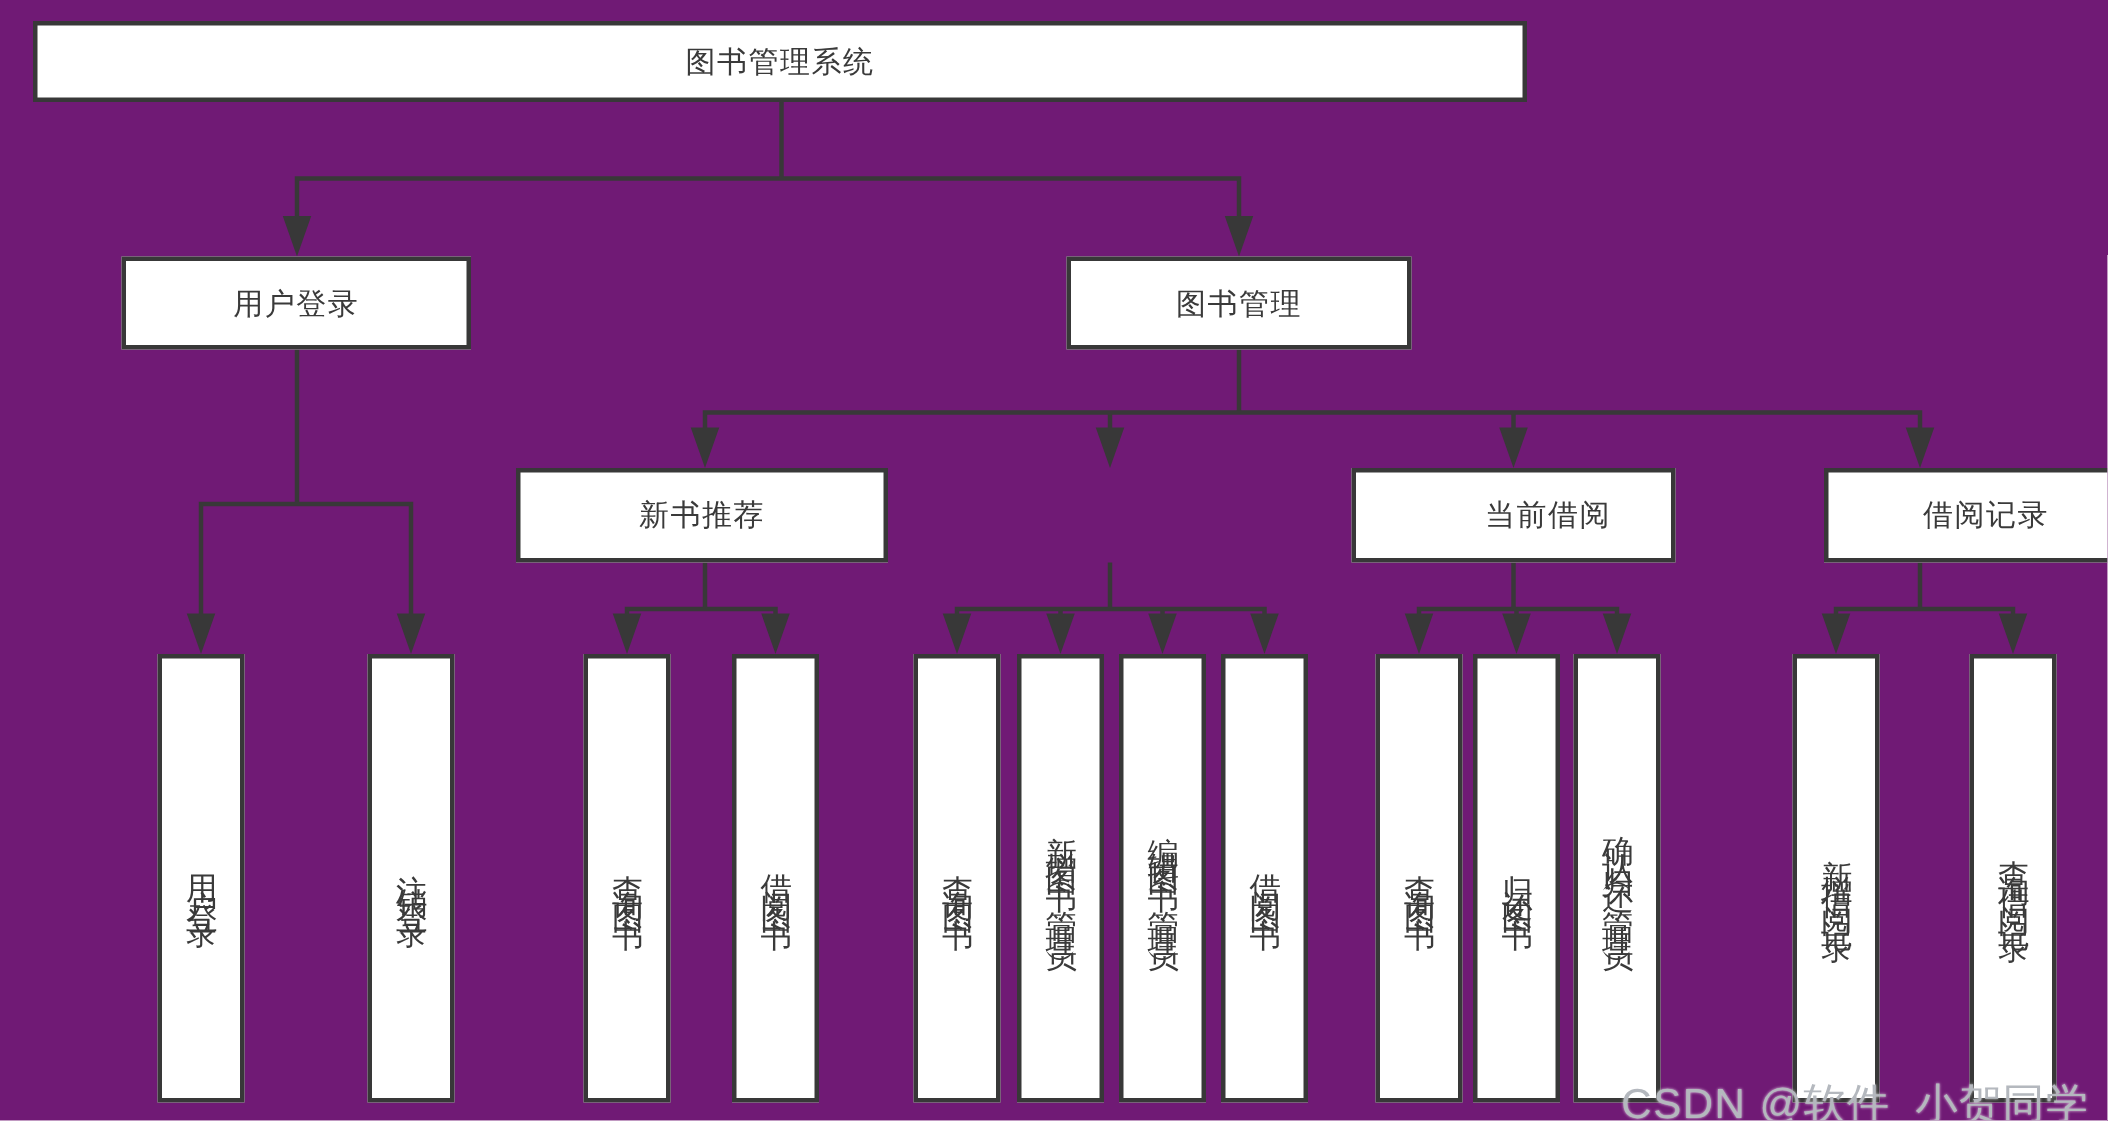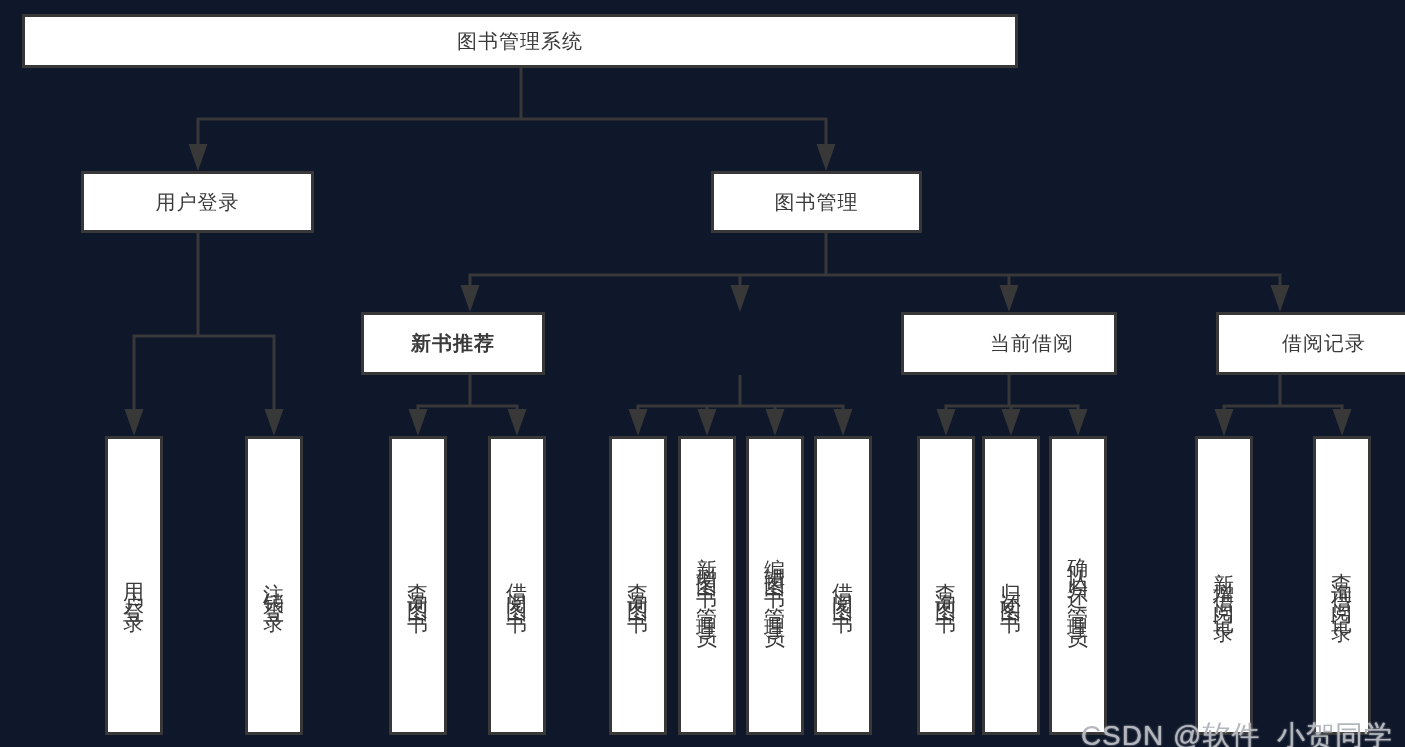--- a/index.html
+++ b/index.html
@@ -5,21 +5,21 @@
   html, body {
     margin: 0;
     padding: 0;
     background: #ffffff;
     font-family: "Liberation Sans", sans-serif;
   }
   #stage {
     position: relative;
     width: 1405px;
     height: 747px;
-    background: #0f172a;
+    background: #701a75;
     overflow: hidden;
     text-align: right;
   }
   #connector-layer {
     position: absolute;
     left: 0;
     top: 0;
     width: 1405px;
     height: 747px;
   }
@@ -108,25 +108,25 @@
     </g>
   </svg>
 
   <div class="node root-node">
     <span>图书管理系统</span>
   </div>
 
   <div class="node l2-node" style="left:81px; width:233px;">
     <span>用户登录</span>
   </div>
-  <div class="node l2-node" style="left:711px; width:211px;">
+  <div class="node l2-node" style="left:711px; width:230px;">
     <span>图书管理</span>
   </div>
 
-  <div class="node l3-node" style="left:361px; width:184px;font-weight:bold;">
+  <div class="node l3-node" style="left:344px; width:248px;">
     <span>新书推荐</span>
   </div>
   <div class="node l3-node" style="left:901px; width:216px;padding-left:46px;">
     <span>当前借阅</span>
   </div>
   <div class="node l3-node" style="left:1172px; width:216px;margin-left:44px;">
     <span>借阅记录</span>
   </div>
 
   <div class="node leaf-node" style="left:105px;">

